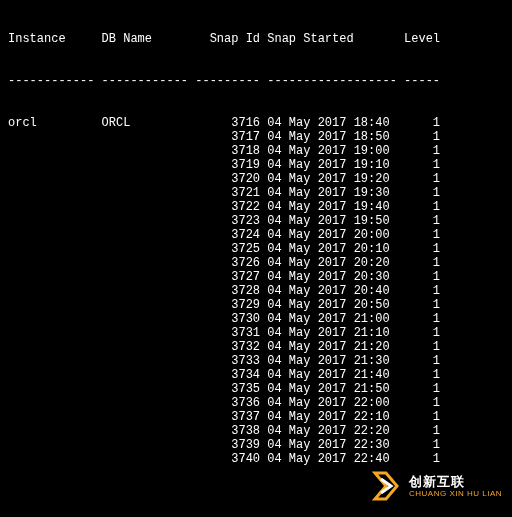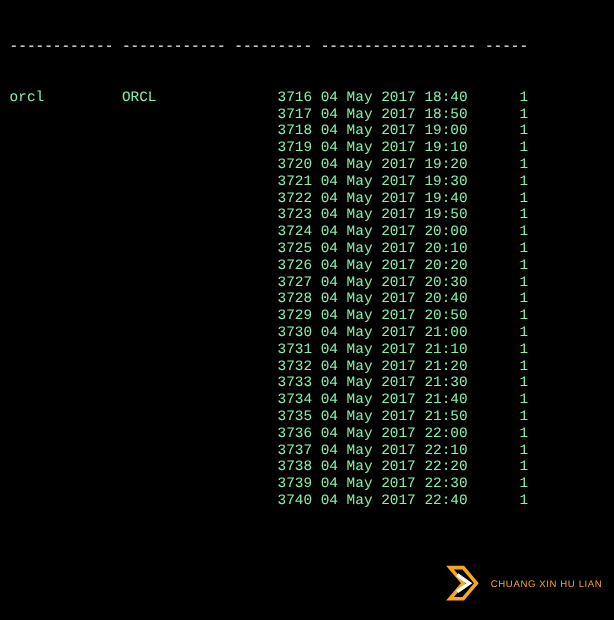--- a/index.html
+++ b/index.html
@@ -14,21 +14,21 @@
     overflow: hidden;
     position: relative;
   }
   .terminal {
     padding: 4px 8px;
     white-space: pre;
     line-height: 14px;
   }
   .header-line1, .header-line2 { color: #fff; }
   .divider-line { color: #fff; }
-  .row { color: #86efac; }
+  .row { color: #ffffff; }
   .logo {
     position: absolute;
     right: 10px;
     bottom: 14px;
     display: flex;
     align-items: center;
     gap: 6px;
     font-family: "Microsoft YaHei", Arial, sans-serif;
   }
   .logo-mark {
@@ -37,31 +37,33 @@
     position: relative;
   }
   .logo-text-lines { display: flex; flex-direction: column; line-height: 1; }
   .logo-text-top { color: #fff; font-size: 13px; font-weight: bold; letter-spacing: 1px; }
   .logo-text-bottom { color: #f5a623; font-size: 8px; letter-spacing: 0.5px; margin-top: 2px; }
 </style>
 </head>
 <body>
 
 <div class="terminal">
+  <div id="header2" class="header-line2">Instance     DB Name        Snap Id Snap Started       Level</div>
   <div id="divider" class="divider-line">------------ ------------ --------- ------------------ -----</div>
   <div id="body"><div class="row">orcl         ORCL              3716 04 May 2017 18:40      1</div><div class="row">                               3717 04 May 2017 18:50      1</div><div class="row">                               3718 04 May 2017 19:00      1</div><div class="row">                               3719 04 May 2017 19:10      1</div><div class="row">                               3720 04 May 2017 19:20      1</div><div class="row">                               3721 04 May 2017 19:30      1</div><div class="row">                               3722 04 May 2017 19:40      1</div><div class="row">                               3723 04 May 2017 19:50      1</div><div class="row">                               3724 04 May 2017 20:00      1</div><div class="row">                               3725 04 May 2017 20:10      1</div><div class="row">                               3726 04 May 2017 20:20      1</div><div class="row">                               3727 04 May 2017 20:30      1</div><div class="row">                               3728 04 May 2017 20:40      1</div><div class="row">                               3729 04 May 2017 20:50      1</div><div class="row">                               3730 04 May 2017 21:00      1</div><div class="row">                               3731 04 May 2017 21:10      1</div><div class="row">                               3732 04 May 2017 21:20      1</div><div class="row">                               3733 04 May 2017 21:30      1</div><div class="row">                               3734 04 May 2017 21:40      1</div><div class="row">                               3735 04 May 2017 21:50      1</div><div class="row">                               3736 04 May 2017 22:00      1</div><div class="row">                               3737 04 May 2017 22:10      1</div><div class="row">                               3738 04 May 2017 22:20      1</div><div class="row">                               3739 04 May 2017 22:30      1</div><div class="row">                               3740 04 May 2017 22:40      1</div></div>
 
   
   
   
 </div>
 
 <div class="logo">
   <div class="logo-mark">
     <svg viewBox="0 0 34 34" width="34" height="34">
       <path d="M6 4 L17 4 L28 17 L17 30 L6 30 L17 17 Z" fill="none" stroke="#f5a623" stroke-width="3" stroke-linejoin="miter"></path>
       <path d="M12 10 L22 17 L12 24" fill="none" stroke="#ffffff" stroke-width="3" stroke-linejoin="miter"></path>
     </svg>
   </div>
   <div class="logo-text-lines">
+    <span class="logo-text-top">创新互联</span>
     <span class="logo-text-bottom">CHUANG XIN HU LIAN</span>
   </div>
 </div>
 
 </body></html>

